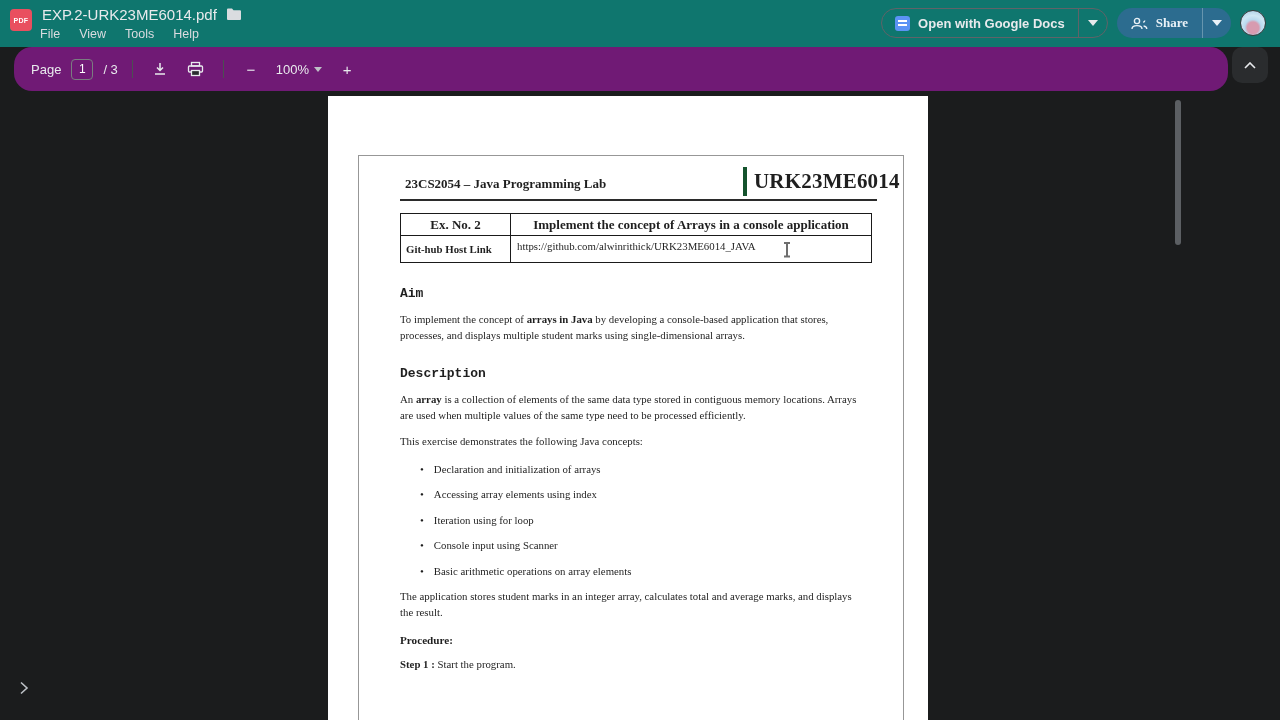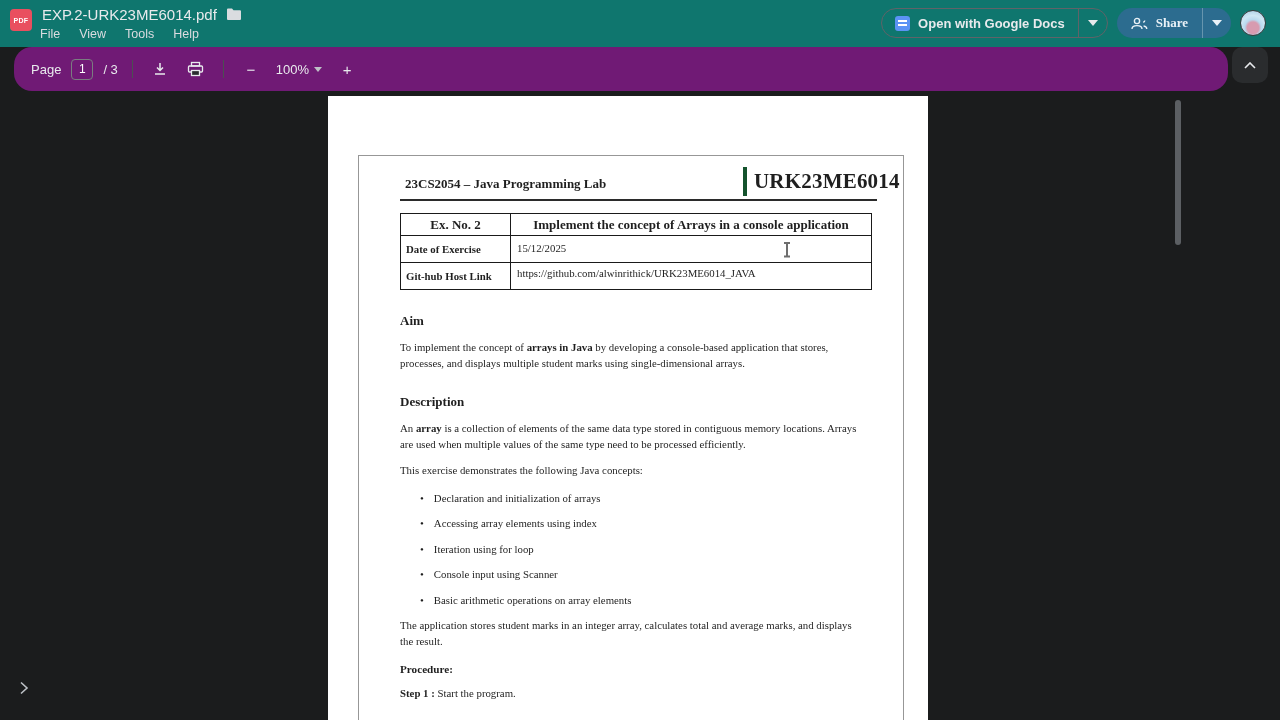--- a/index.html
+++ b/index.html
@@ -88,21 +88,21 @@
   table.meta { border-collapse:collapse; margin-top:12px; width:472px; }
   table.meta td { border:1px solid #1a1a1a; }
   td.c1 { width:110px; }
   .r1 .c1 { font-weight:bold; font-size:13px; text-align:center; }
   .r1 .c2 { font-weight:bold; font-size:13px; text-align:center; padding:2px 14px; line-height:17px; }
   .r2 td, .r3 td { font-size:10.8px; }
   .r2 .c1, .r3 .c1 { font-weight:bold; padding:7px 4px 7px 5px; }
   .r2 .c2, .r3 .c2 { padding:6px 4px 6px 6px; vertical-align:top; }
   .r3 .c2 { padding-top:4px; }
 
-  .h2 { font-weight:bold; font-size:13px; margin-top:23px; font-family:Liberation Serif, serif; }
+  .h2 { font-weight:bold; font-size:13px; margin-top:23px; font-family:Liberation Mono, monospace; }
   .para { font-size:10.8px; line-height:15.6px; margin-top:11px; width:458px; }
   ul.concepts { list-style:none; margin-top:12px; padding-left:20px; }
   ul.concepts li { display:flex; gap:10px; font-size:10.8px; margin-bottom:10.5px; line-height:15px; }
   ul.concepts .dot { font-size:11px; }
   .proc-head { font-weight:bold; font-size:11.2px; margin-top:13px; }
   .step-line { font-size:10.8px; margin-top:12px; }
   .b { font-weight:bold; }
 
   
   .ibeam { position:absolute; left:455px; top:146px; width:8px; height:15px; }
@@ -230,24 +230,20 @@
         <div class="right">URK23ME6014</div>
       </div>
       <div class="header-rule"></div>
 
       <table class="meta">
         <tbody>
             <tr class="r1">
           <td class="c1">Ex. No. 2</td>
           <td class="c2">Implement the concept of Arrays in a console application</td>
         </tr>
-        <tr class="r2">
-          <td class="c1">Date of Exercise</td>
-          <td class="c2">15/12/2025</td>
-        </tr>
         <tr class="r3">
           <td class="c1">Git-hub Host Link</td>
           <td class="c2">https://github.com/alwinrithick/URK23ME6014_JAVA</td>
         </tr>
       </tbody>
         </table>
 
       <div class="h2">Aim</div>
       <div class="para"><span>To implement the concept of </span><span class="b">arrays in Java</span><span> by developing a console-based application that stores, processes, and displays multiple student marks using single-dimensional arrays.</span></div>
 

